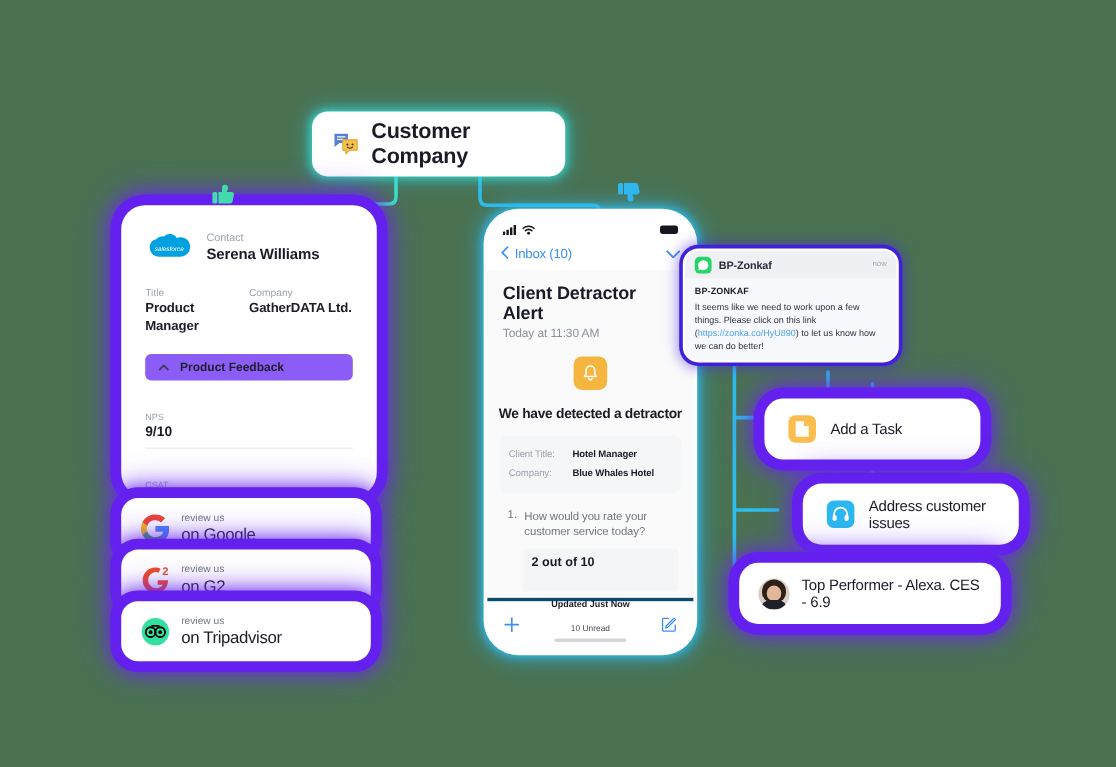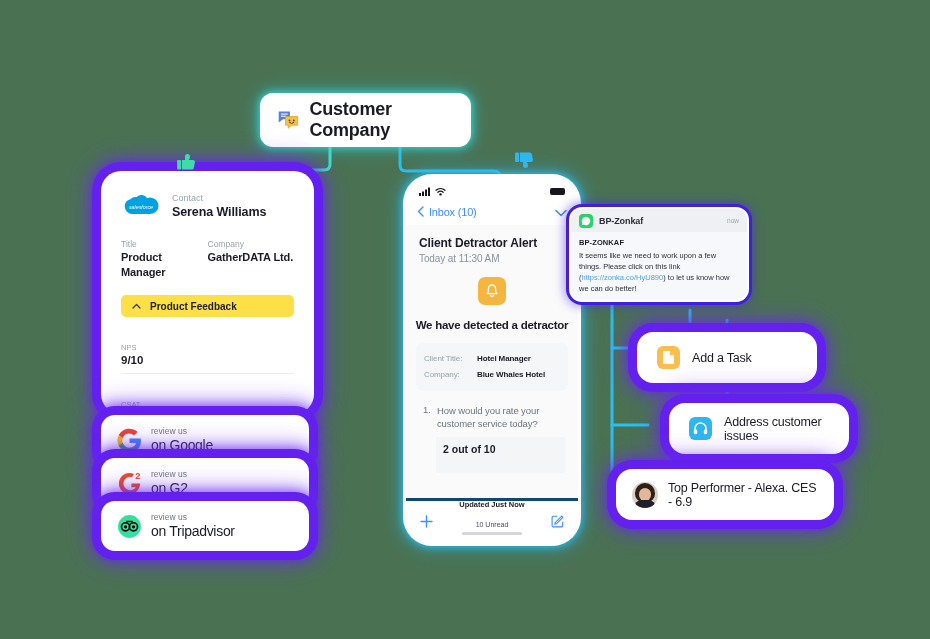--- a/index.html
+++ b/index.html
@@ -51,21 +51,21 @@
   }
   .sf-head { display: flex; align-items: flex-start; gap: 11px; }
   .sf-logo { width: 40px; height: 28px; flex: 0 0 auto; margin-top: 1px; }
   .sf-kicker { font-size: 9px; color: #9aa3ad; line-height: 12px; }
   .sf-name { font-size: 12.5px; font-weight: 700; color: #1b1b28; line-height: 16px; letter-spacing: -0.1px;}
   .sf-cols { display: flex; margin-top: 17px; }
   .sf-col { flex: 1; }
   .sf-lab { font-size: 8.5px; color: #9aa3ad; line-height: 12px; }
   .sf-val { font-size: 11px; font-weight: 700; color: #1b1b28; line-height: 15px; letter-spacing: -0.1px;}
   .sf-acc {
-    margin-top: 15px; background: #fde047; border-radius: 5px;
+    margin-top: 15px; background: #8b5cf6; border-radius: 5px;
     height: 22px; display: flex; align-items: center; gap: 9px; padding: 0 11px;
   }
   .sf-acc .caret { color: #3a3a50; font-size: 9px; line-height: 1; }
   .sf-acc .txt { font-size: 10px; font-weight: 700; color: #20202e; }
   .metric { margin-top: 25px; border-bottom: 1px solid #e9ecf1; padding-bottom: 5px; }
   .metric .k { font-size: 7.5px; color: #9aa3ad; line-height: 11px; }
   .metric .v { font-size: 11.5px; font-weight: 700; color: #1b1b28; line-height: 15px; }
 
   
   .review {
@@ -103,21 +103,21 @@
   .sb-left { display: flex; align-items: flex-end; gap: 3px; }
   .batt { width: 15px; height: 7px; background: #16161f; border-radius: 2px; }
   .navrow {
     height: 26px; display: flex; align-items: center;
     justify-content: space-between; padding: 0 11px;
   }
   .inbox { display: flex; align-items: center; gap: 5px; }
   .inbox .lbl { font-size: 11px; color: #3d8ff5; font-weight: 400; letter-spacing: -0.2px;}
   .phone-body { flex: 1; background: #fafafa; position: relative; overflow: hidden; }
   .alert-block { background: #fafafa; padding: 11px 13px 0 13px; }
-  .alert-title { font-size: 12px; font-weight: 700; color: #1b1b28; letter-spacing: -0.1px;}
+  .alert-title { font-size: 15px; font-weight: 700; color: #1b1b28; letter-spacing: -0.1px;}
   .alert-time { font-size: 10px; color: #8b929b; margin-top: 3px; letter-spacing: -0.1px;}
   .bell-wrap { display: flex; justify-content: center; margin-top: 13px; }
   .bell {
     width: 28px; height: 28px; border-radius: 7px; background: #f5b63f;
     display: flex; align-items: center; justify-content: center;
   }
   .detract {
     font-size: 11.5px; font-weight: 700; color: #1b1b28;
     text-align: center; margin-top: 14px; letter-spacing: -0.25px;
   }

